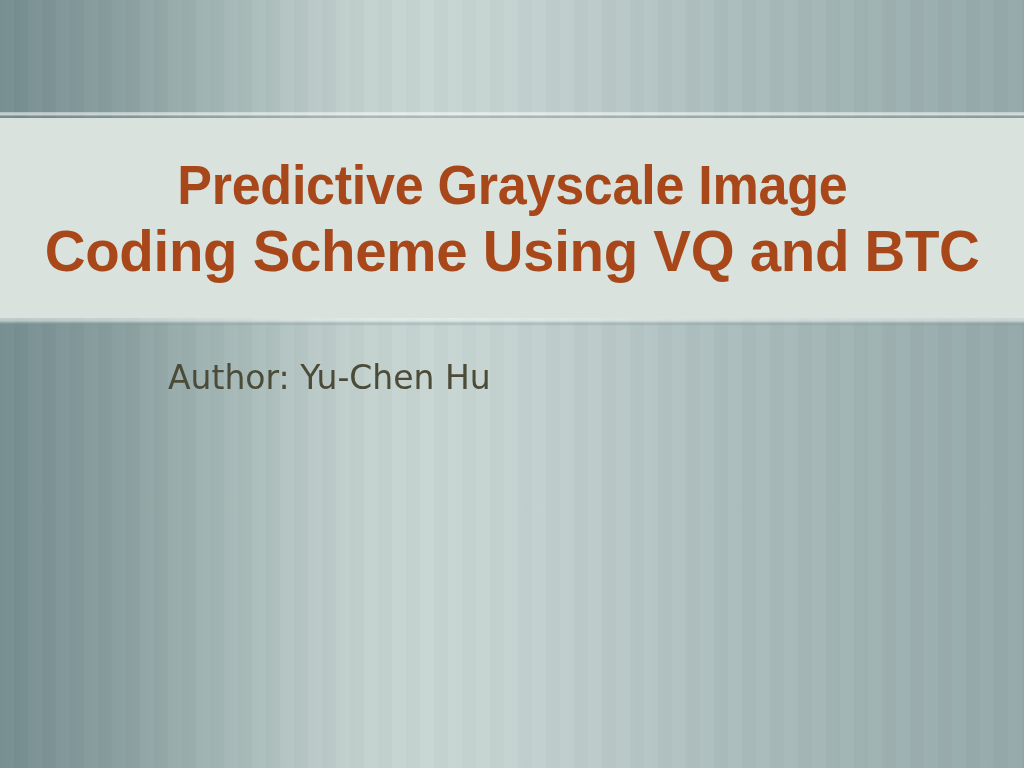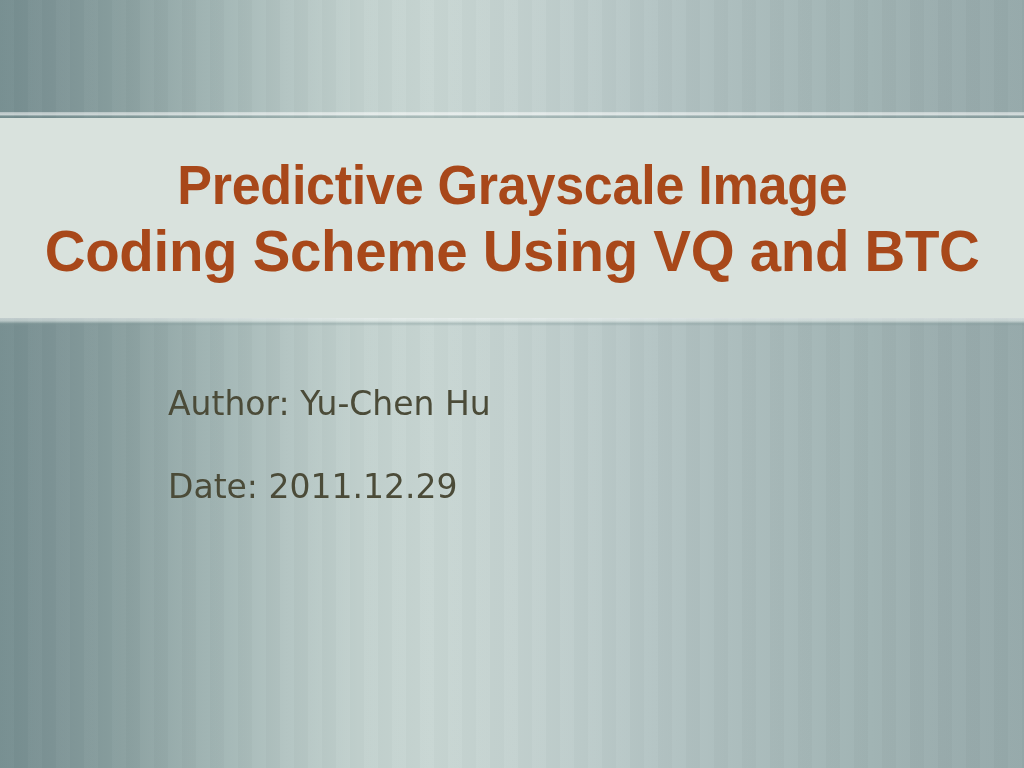--- a/index.html
+++ b/index.html
@@ -100,21 +100,21 @@
   }
   .title-line-2 {
     transform: scaleX(0.99);
     font-size: 57px;
   }
 
   
   .body-block {
     position: absolute;
     left: 168px;
-    top: 380px;
+    top: 354px;
     width: 840px;
     color: #4b4b38;
     font-size: 33px;
     line-height: 47px;
     font-family: "DejaVu Sans", "Liberation Sans", sans-serif;
     font-weight: 400;
   }
   .body-line { white-space: nowrap; }
   .body-line.indent { padding-left: 44px; }
   .body-group-gap { height: 36px; }
@@ -131,16 +131,15 @@
   <div class="title-band">
     <div class="title-line title-line-1">Predictive Grayscale Image</div>
     <div class="title-line title-line-2">Coding Scheme Using VQ and BTC</div>
   </div>
 
   <div class="band-edge-bottom"></div>
 
   <div class="body-block">
     <div class="body-line">Author: Yu-Chen Hu</div>
     <div class="body-group-gap"></div>
-    <div class="body-line">Date: 2011.12.29</div>
   </div>
 
 </div>
 
 </body></html>

